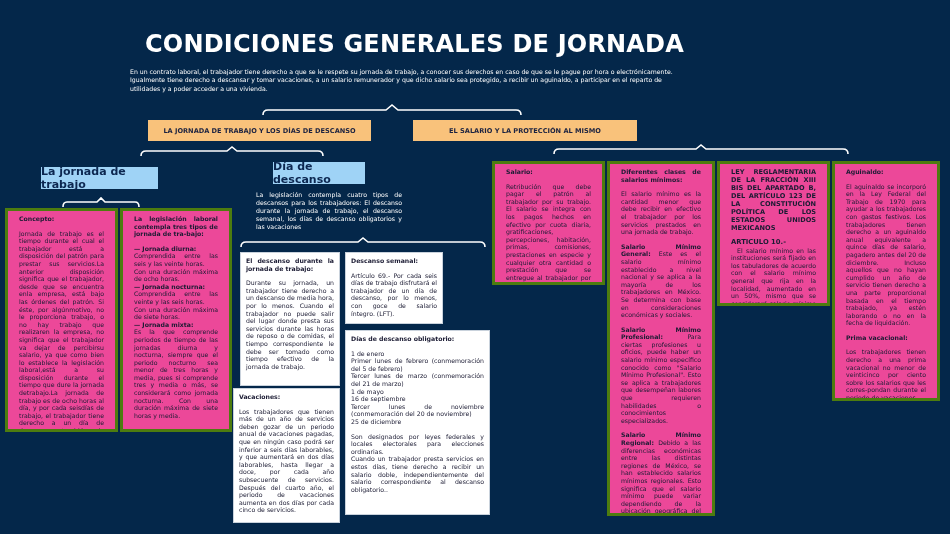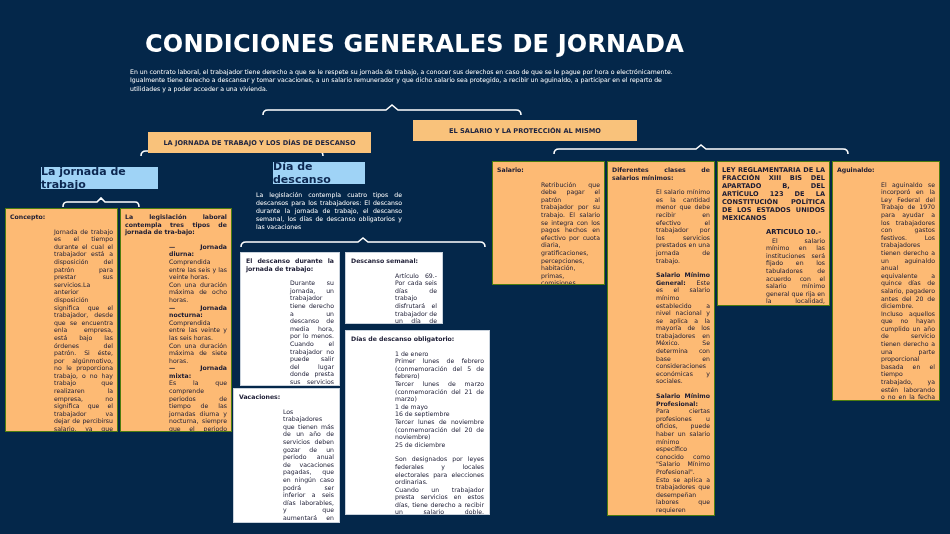--- a/index.html
+++ b/index.html
@@ -3,24 +3,24 @@
 <meta charset="utf-8">
 <style>
   * { box-sizing: border-box; margin: 0; padding: 0; }
   html, body { width: 950px; height: 534px; overflow: hidden; }
   body { background: #04274a; font-family: "DejaVu Sans", sans-serif; color: #1a1a2e; position: relative; }
   .abs { position: absolute; }
   .title { left: 145px; top: 30px; font-family: "DejaVu Sans", sans-serif; font-weight: bold; font-size: 24px; color: #ffffff; letter-spacing: 0.2px; }
   .intro { left: 130px; top: 68px; width: 555px; font-size: 6.2px; line-height: 8.4px; color: #ffffff; }
   .orange { background: #f9c27b; color: #1b2240; font-weight: bold; font-size: 6.6px; text-align: center; display: flex; align-items: center; justify-content: center; }
   .blue { background: #9fd3f6; color: #0c2750; font-weight: bold; font-size: 11px; display: flex; align-items: center; justify-content: center; }
-  .pink { background: #fdba74; border: 1px solid #4d7c0f; padding: 4px 4px; font-size: 6.2px; line-height: 7.6px; color: #1b1b33; text-align: justify; overflow: hidden; }
+  .pink { background: #ec4899; border: 3px solid #4d7c0f; padding: 4px 11px; font-size: 6.2px; line-height: 7.6px; color: #1b1b33; text-align: justify; overflow: hidden; }
   .white { background: #ffffff; border: 1px solid #c9d2dc; padding: 4px 5px; font-size: 6.2px; line-height: 7.6px; color: #1b1b33; text-align: justify; overflow: hidden; }
   .box-title { font-weight: bold; margin-bottom: 7px; display: block; }
-  .para { display: block; white-space: pre-line; margin-left: 44px; }
+  .para { display: block; white-space: pre-line; }
   .para.gap { margin-top: 7px; }
   .bold { font-weight: bold; }
   .descanso-intro { left: 256px; top: 191px; width: 146px; font-size: 6.2px; line-height: 8px; color: #ffffff; text-align: justify; }
   svg.brace { position: absolute; overflow: visible; }
 </style>
 </head>
 <body>
 
 <div class="abs title">CONDICIONES GENERALES DE JORNADA</div>
 <div class="abs intro">En un contrato laboral, el trabajador tiene derecho a que se le respete su jornada de trabajo, a conocer sus derechos en caso de que se le pague por hora o electrónicamente. Igualmente tiene derecho a descansar y tomar vacaciones, a un salario remunerador y que dicho salario sea protegido, a recibir un aguinaldo, a participar en el reparto de utilidades  y a poder acceder a una vivienda.</div>
@@ -34,21 +34,21 @@
 <svg class="brace" style="left:553px;top:145px;" width="298" height="10">
   <path d="M1 9 Q1 4 6 4 L143 4 L148 0 L153 4 L290 4 Q295 4 295 9" fill="none" stroke="#ffffff" stroke-width="1.6"></path>
 </svg>
 <svg class="brace" style="left:62px;top:198px;" width="80" height="10">
   <path d="M1 9 Q1 4 5 4 L35 4 L39 0 L43 4 L73 4 Q77 4 77 9" fill="none" stroke="#ffffff" stroke-width="1.6"></path>
 </svg>
 <svg class="brace" style="left:240px;top:238px;" width="250" height="10">
   <path d="M1 9 Q1 4 6 4 L118 4 L123 0 L128 4 L240 4 Q245 4 245 9" fill="none" stroke="#ffffff" stroke-width="1.6"></path>
 </svg>
 
-<div class="abs orange" style="left:148px;top:132px;width:223px;height:21px;">
+<div class="abs orange" style="left:148px;top:120px;width:223px;height:21px;">
   <span>LA JORNADA DE TRABAJO Y LOS DÍAS DE DESCANSO</span>
 </div>
 <div class="abs orange" style="left:413px;top:120px;width:224px;height:21px;">
   <span>EL SALARIO Y LA PROTECCIÓN AL MISMO</span>
 </div>
 
 <div class="abs blue" style="left:41px;top:167px;width:117px;height:22px;">
   <span>La jornada de trabajo</span>
 </div>
 <div class="abs blue" style="left:273px;top:162px;width:92px;height:22px;">

